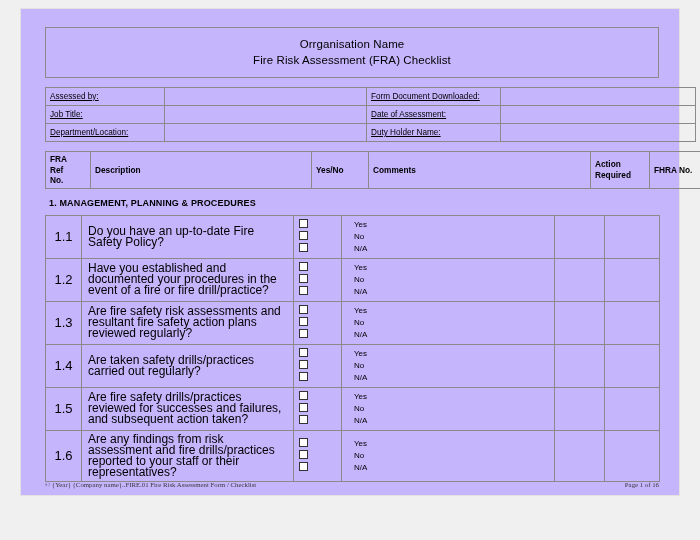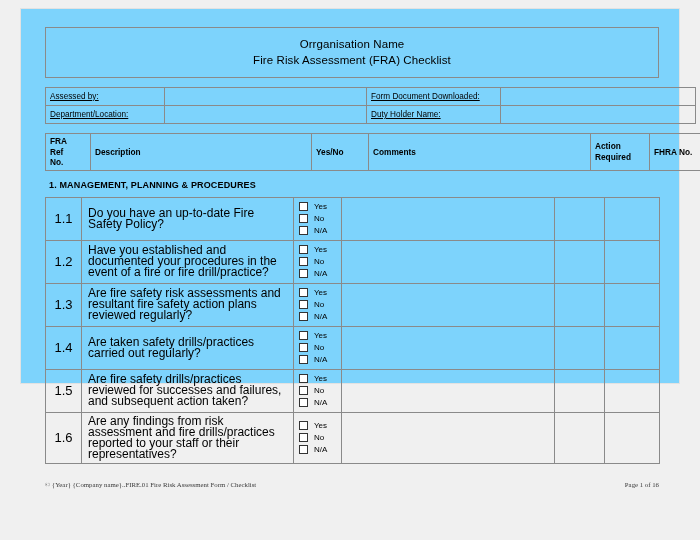--- a/index.html
+++ b/index.html
@@ -11,22 +11,22 @@
     overflow: hidden;
   }
   body {
     font-family: "Liberation Sans", sans-serif;
   }
   .page {
     position: absolute;
     left: 20px;
     top: 8px;
     width: 660px;
-    height: 376px;
-    background: #7dd3fc;
+    height: 488px;
+    background: #c4b5fd;
     border: 1px solid #e2e2e2;
     box-sizing: border-box;
   }
   .sheet {
     position: absolute;
     left: 24px;
     top: 18px;
     width: 614px;
   }
 
@@ -126,22 +126,23 @@
   td.b-yn {
     width: 48px;
     padding: 3px 2px 3px 5px;
   }
   td.b-comm { width: 213px; }
   td.b-act  { width: 50px; }
   td.b-fhra { width: 55px; }
 
   .opt-row {
     display: flex;
-    align-items: center;
+    align-items: flex-start;
     height: 12px;
+    gap: 40px;
   }
   .cbx {
     width: 7px;
     height: 7px;
     border: 1px solid #333;
     background: #fff;
     display: inline-block;
     flex: 0 0 auto;
   }
   .opt-label {
@@ -179,20 +180,26 @@
       <div class="title-line">Orrganisation Name</div>
       <div class="title-line">Fire Risk Assessment (FRA) Checklist</div>
     </div>
 
     <table class="info">
       <tbody>
         <tr>
           <td class="lbl-a">Assessed by:</td>
           <td class="val-a"></td>
           <td class="lbl-b">Form Document Downloaded:</td>
+          <td class="val-b"></td>
+        </tr>
+        <tr>
+          <td class="lbl-a">Job Title:</td>
+          <td class="val-a"></td>
+          <td class="lbl-b">Date of Assessment:</td>
           <td class="val-b"></td>
         </tr>
         <tr>
           <td class="lbl-a">Department/Location:</td>
           <td class="val-a"></td>
           <td class="lbl-b">Duty Holder Name:</td>
           <td class="val-b"></td>
         </tr>
       </tbody>
     </table>

